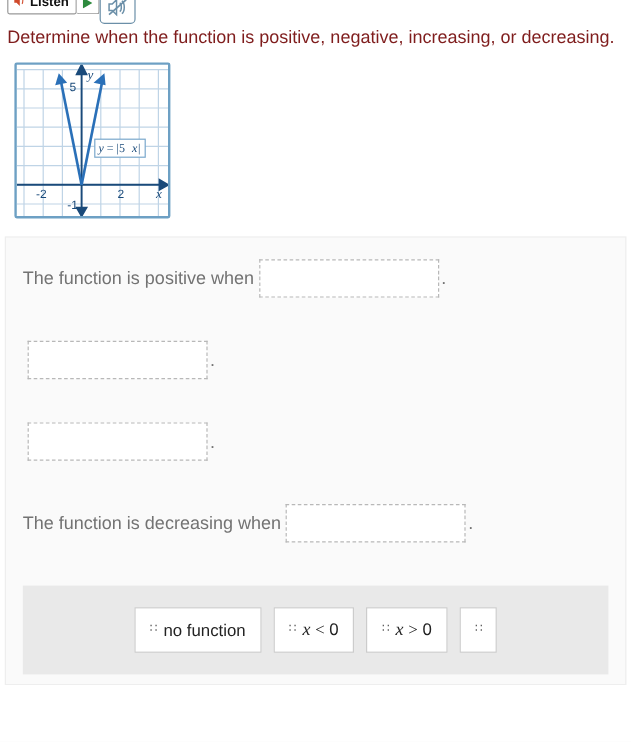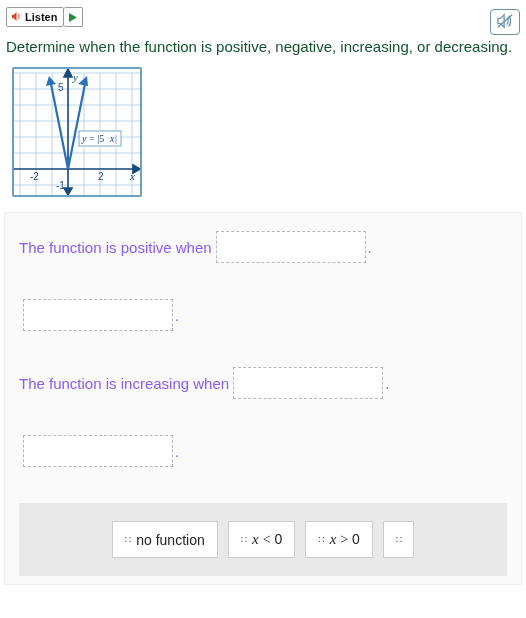--- a/index.html
+++ b/index.html
@@ -5,26 +5,24 @@
   * { box-sizing: border-box; margin: 0; padding: 0; }
   body {
     font-family: Arial, Helvetica, sans-serif;
     font-size: 14px;
     color: #333;
     width: 526px;
     background: #fff;
   }
   .top-bar {
     display: flex;
-    justify-content: space-between;
     align-items: flex-start;
     padding: 0 6px;
     height: 14px;
     position: relative;
-    margin-top: 15px;
   }
   .listen-group {
     display: flex;
     gap: 0;
   }
   .listen-btn {
     background: #fff;
     border: 1px solid #999;
     border-radius: 2px;
     padding: 1px 6px 1px 4px;
@@ -56,21 +54,21 @@
     display: flex;
     align-items: center;
     justify-content: center;
     color: #6b8fa8;
     position: relative;
     top: -6px;
   }
   .question-text {
     padding: 8px 6px 10px 6px;
     font-size: 15px;
-    color: #14532d;
+    color: #7f1d1d;
     line-height: 1.35;
   }
   .graph-wrap {
     margin: 0 0 14px 12px;
   }
   .graph-border {
     border: 2px solid #6da0c4;
     border-radius: 2px;
     display: inline-block;
     line-height: 0;
@@ -79,21 +77,21 @@
     background: #fafafa;
     border: 1px solid #eee;
     margin: 0 4px;
     padding: 18px 14px 8px 14px;
   }
   .answer-row {
     display: flex;
     align-items: center;
     margin-bottom: 36px;
     font-size: 15px;
-    color: #8b5cf6;
+    color: #737373;
   }
   .answer-row:last-of-type { margin-bottom: 20px; }
   .drop-target {
     display: inline-block;
     width: 150px;
     height: 32px;
     border: 1.5px dashed #b8b8b8;
     background: #fff;
     margin-left: 4px;
     margin-right: 2px;
@@ -224,26 +222,26 @@
     <span class="drop-target"></span>
       <span>.</span>
   </div>
 
   <div class="answer-row">
     <span class="drop-target"></span>
       <span>.</span>
   </div>
 
   <div class="answer-row">
-    <span>The function is increasing when</span>
-    <span class="drop-target"></span>
-      <span>.</span>
-  </div>
-
-  <div class="answer-row">
+    <span class="drop-target"></span>
+      <span>.</span>
+  </div>
+
+  <div class="answer-row">
+    <span>The function is decreasing when</span>
     <span class="drop-target"></span>
       <span>.</span>
   </div>
 
   <div class="options-bar">
     <div class="option-chip">
       <span class="grip">∷</span>
       <span>no function</span>
     </div>
     <div class="option-chip">

